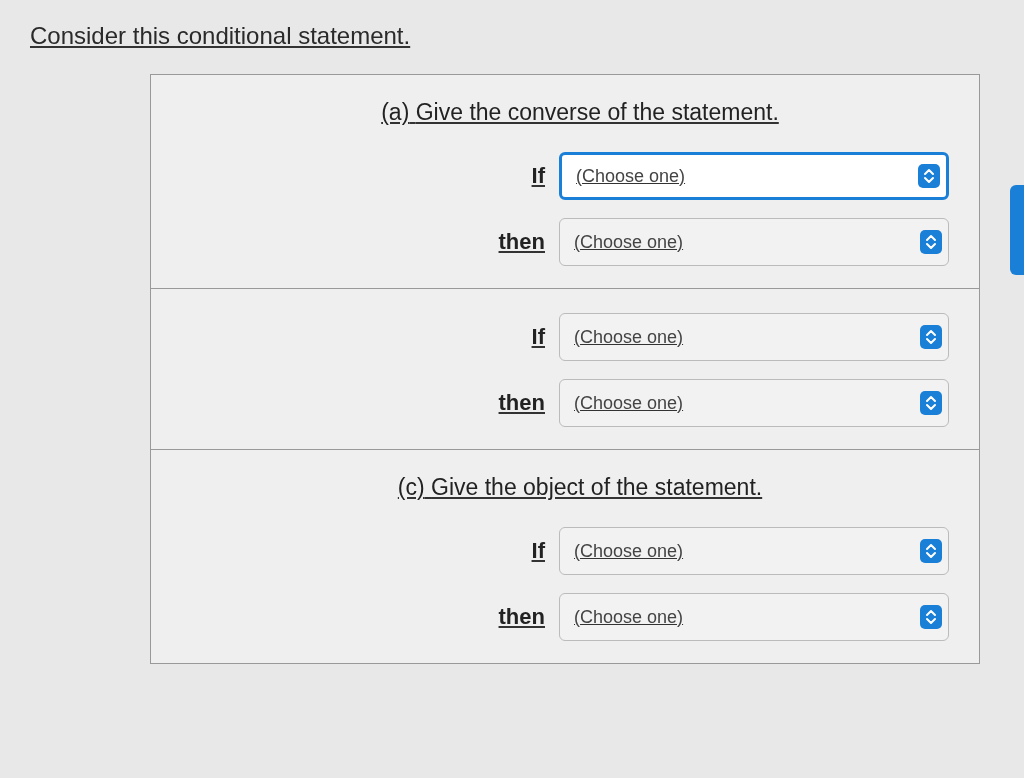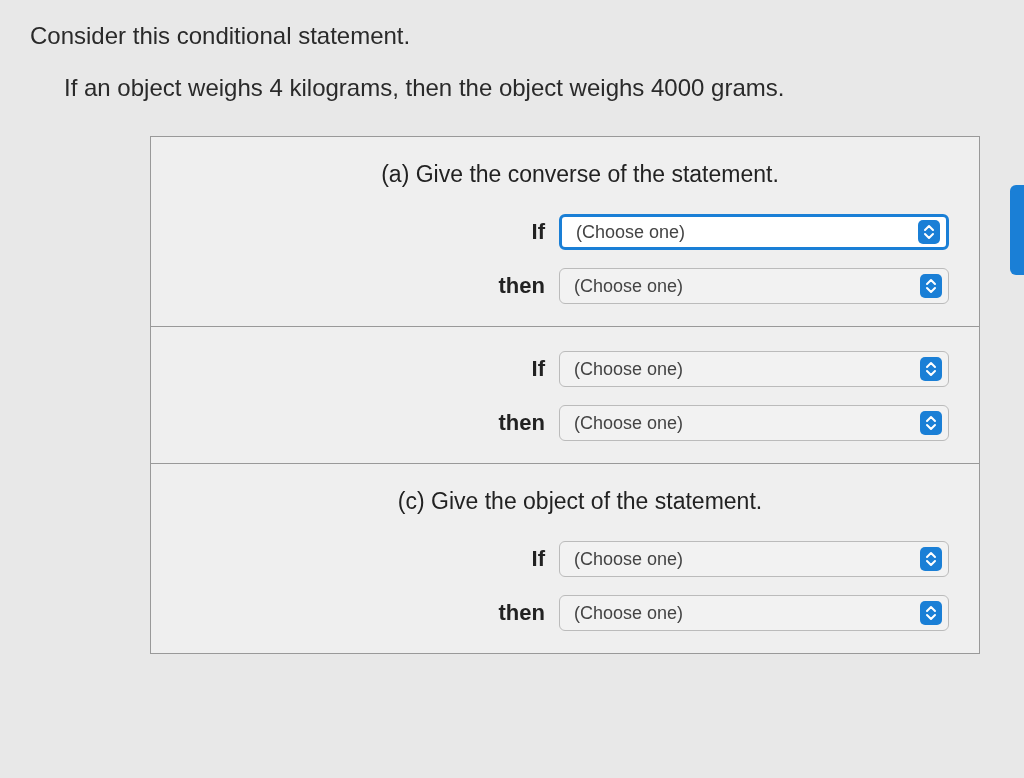--- a/index.html
+++ b/index.html
@@ -10,20 +10,21 @@
     body {
       font-family: Arial, Helvetica, sans-serif;
       background: #e8e8e8;
       width: 1024px;
       height: 778px;
       overflow: hidden;
       color: #333;
     }
     .page {
       padding: 22px 24px 20px 30px;
+      text-decoration: underline;
     }
     .intro {
       font-size: 24px;
       color: #2a2a2a;
       margin-bottom: 24px;
     }
     .statement {
       font-size: 24px;
       color: #2a2a2a;
       margin-left: 34px;
@@ -65,21 +66,21 @@
       color: #222;
       min-width: 56px;
       text-align: right;
       margin-right: 14px;
     }
     .select {
       position: relative;
       display: inline-flex;
       align-items: center;
       min-width: 390px;
-      height: 36px;
+      height: 48px;
       padding: 0 44px 0 14px;
       font-size: 18px;
       color: #444;
       background: #f2f2f2;
       border: 1px solid #bbb;
       border-radius: 6px;
     }
     .select.focused {
       border: 3px solid #1a7fd6;
       background: #fff;
@@ -110,21 +111,20 @@
       background: #1a7fd6;
       border-top-left-radius: 6px;
       border-bottom-left-radius: 6px;
     }
   </style>
 </head>
 <body>
 
 <div class="page">
   <div class="intro">Consider this conditional statement.</div>
-  <div class="statement">If an object weighs 4 kilograms, then the object weighs 4000 grams.</div>
 
   <div class="panel">
 
     <div class="section">
       <div class="prompt">
         <span>(a)</span>
         <span>Give the converse of the statement.</span>
       </div>
       <div class="row">
         <div class="label">If</div>

